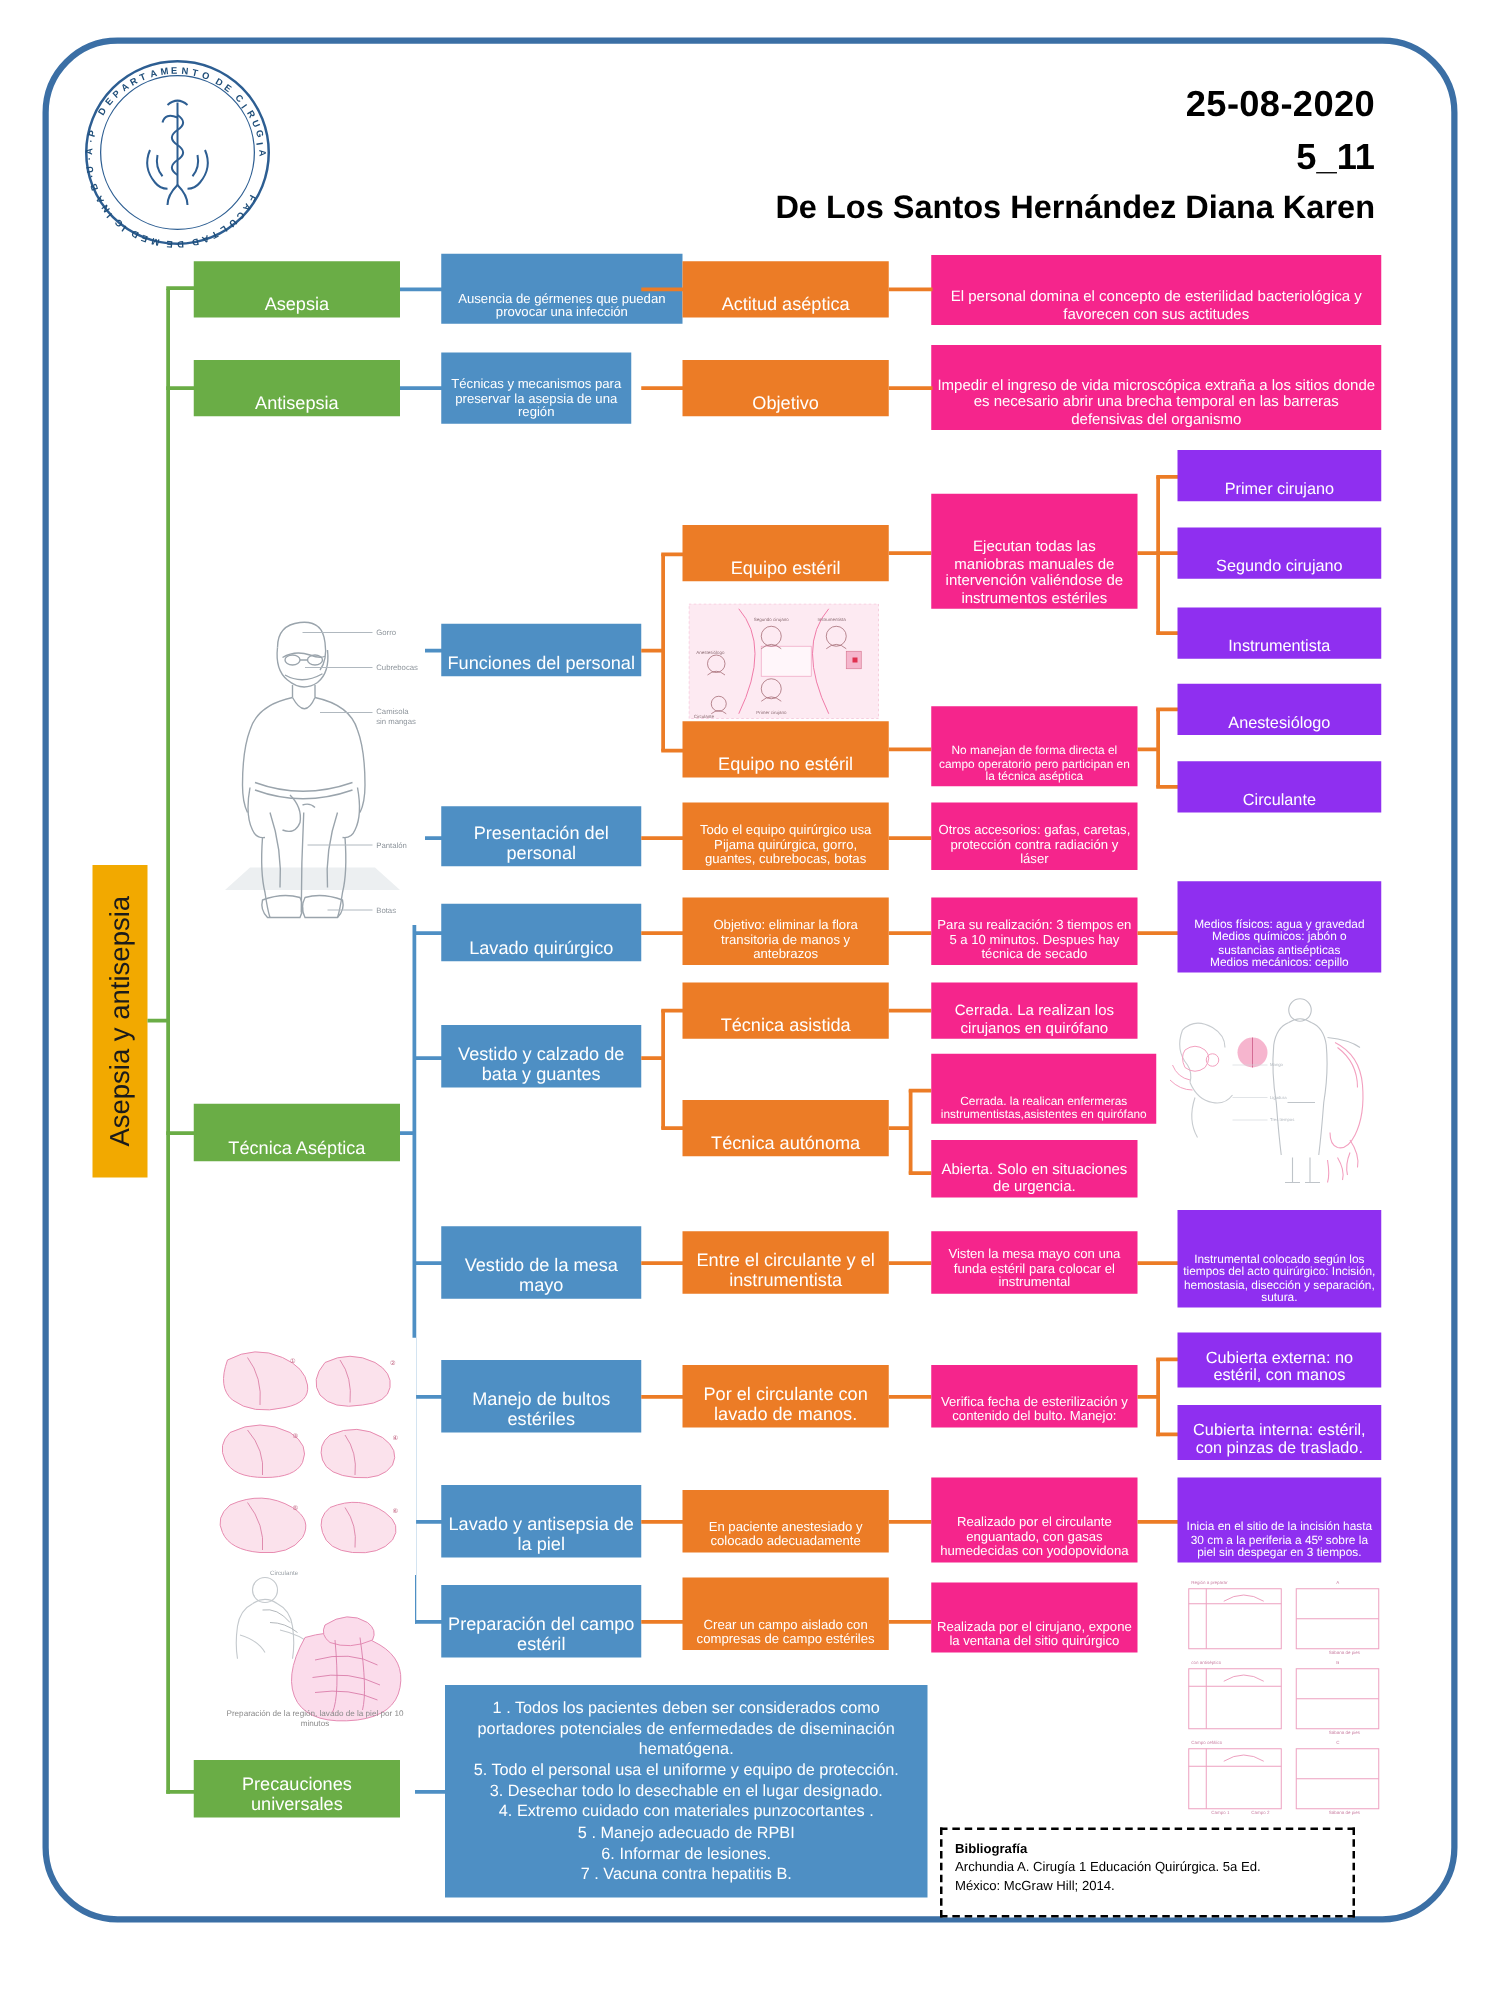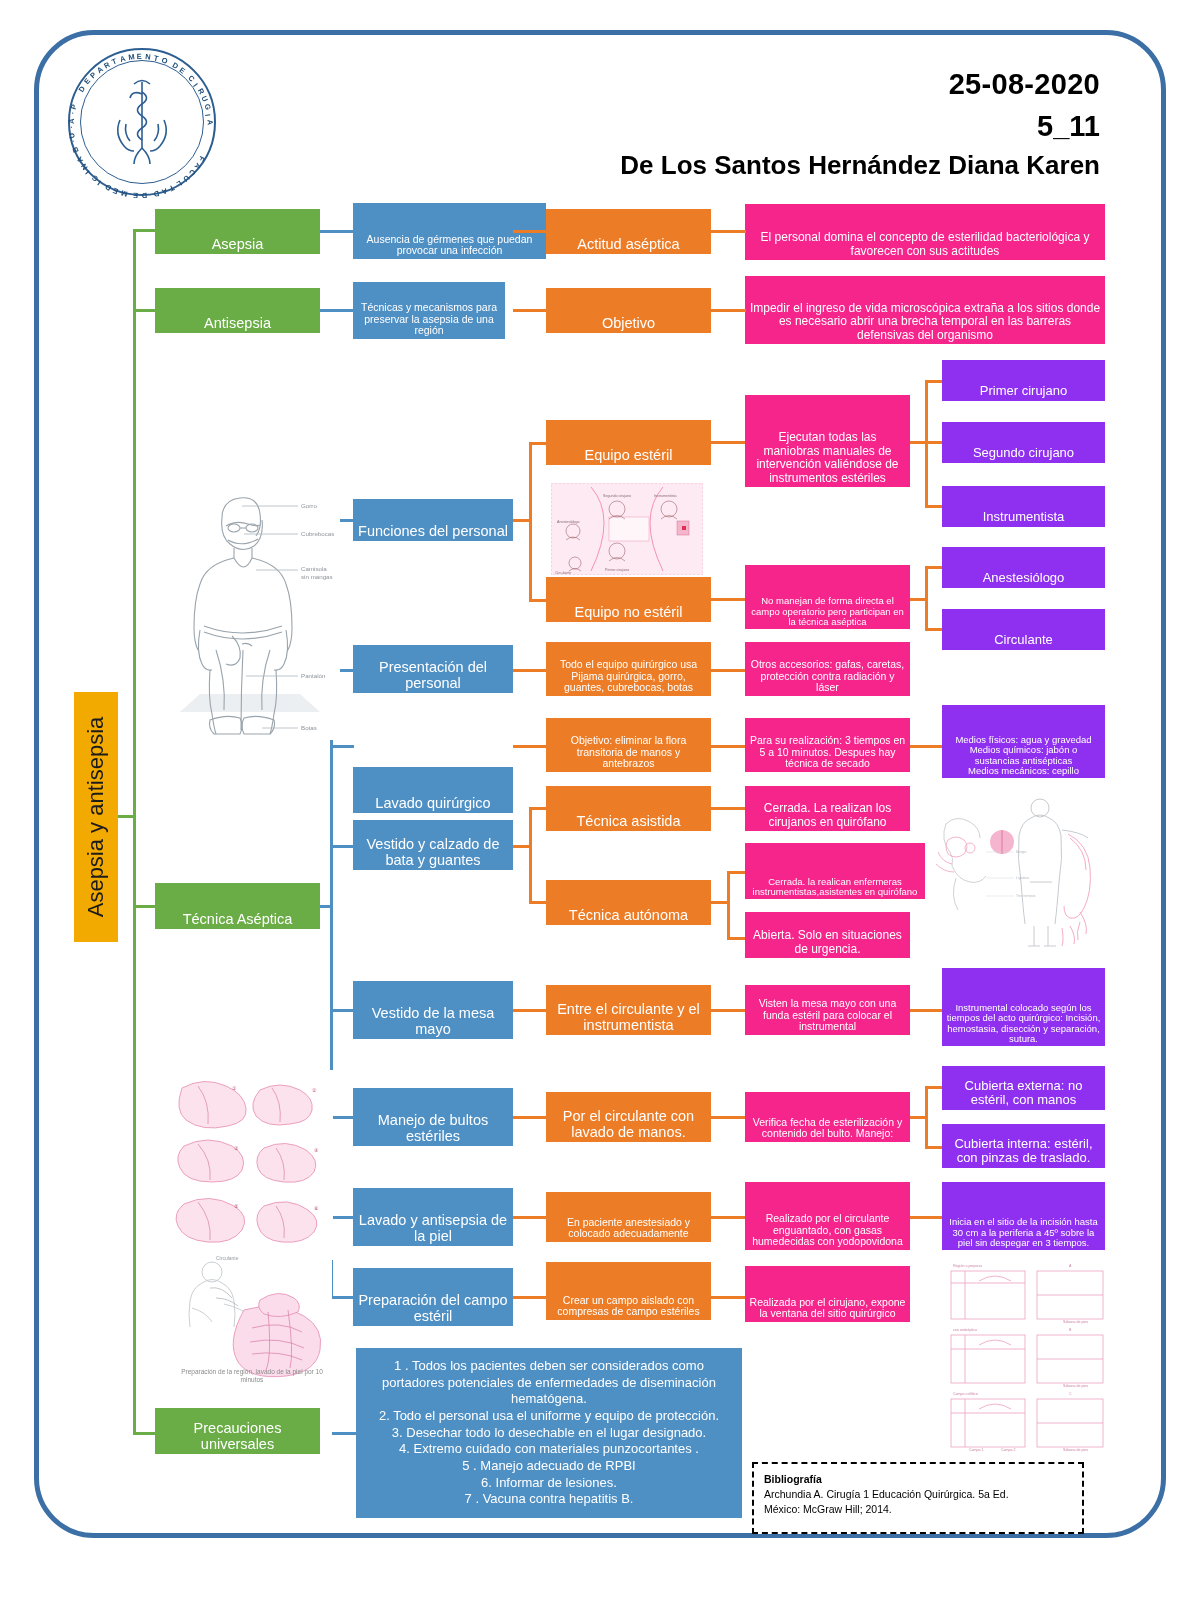--- a/index.html
+++ b/index.html
@@ -263,21 +263,21 @@
 <div class="ln lnh o" style="left:513px;top:669px;width:34px;"></div>
 <div class="node orange sm" style="left:546px;top:642px;width:165px;height:54px;">
   <span>Todo el equipo quirúrgico usa Pijama quirúrgica, gorro, guantes, cubrebocas, botas</span>
   </div>
 
 <div class="ln lnh o" style="left:711px;top:669px;width:34px;"></div>
 <div class="node pink sm" style="left:745px;top:642px;width:165px;height:54px;">
   <span>Otros accesorios: gafas, caretas, protección contra radiación y láser</span>
   </div>
 
-<div class="node blue" style="left:353px;top:723px;width:160px;height:46px;margin-top:44px;">
+<div class="node blue" style="left:353px;top:723px;width:160px;height:46px;">
   <span>Lavado quirúrgico</span>
   </div>
 <div class="ln lnh b" style="left:332px;top:745px;width:22px;"></div>
 
 <div class="ln lnh o" style="left:513px;top:745px;width:34px;"></div>
 <div class="node orange sm" style="left:546px;top:718px;width:165px;height:54px;">
   <span>Objetivo: eliminar la flora transitoria de manos y antebrazos</span>
   </div>
 
 <div class="ln lnh o" style="left:711px;top:745px;width:34px;"></div>
@@ -405,21 +405,21 @@
 
 <div class="ln lnh o" style="left:711px;top:1296px;width:34px;"></div>
 <div class="node pink sm" style="left:745px;top:1266px;width:165px;height:56px;">
   <span>Realizada por el cirujano, expone la ventana del sitio quirúrgico</span>
   </div>
 
 <div class="ln lnh b" style="left:332px;top:1432px;width:26px;"></div>
 <div id="prec-box">
   <ol>
     <li>1 . Todos los pacientes deben ser considerados como portadores potenciales de enfermedades de diseminación hematógena.</li>
-    <li>2. Todo el personal usa el uniforme y equipo de protección.</li>
+    <li>5. Todo el personal usa el uniforme y equipo de protección.</li>
     <li>3. Desechar todo lo desechable en el lugar designado.</li>
     <li>4. Extremo cuidado con materiales punzocortantes .</li>
     <li>5 . Manejo adecuado de RPBI</li>
     <li>6. Informar de lesiones.</li>
     <li>7 . Vacuna contra hepatitis B.</li>
   </ol>
 </div>
 
 <div class="illu" style="left:170px;top:480px;">
   <svg width="170" height="260" viewBox="0 0 170 260">

